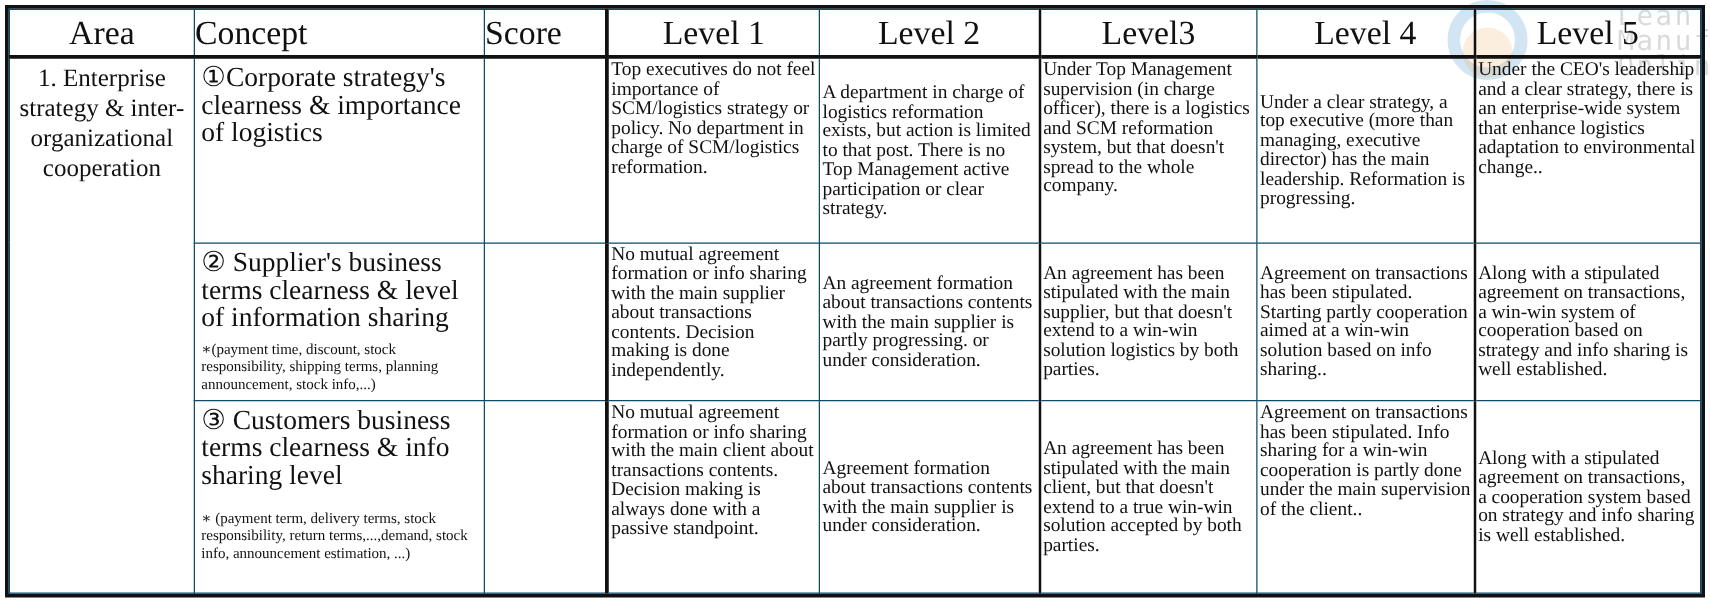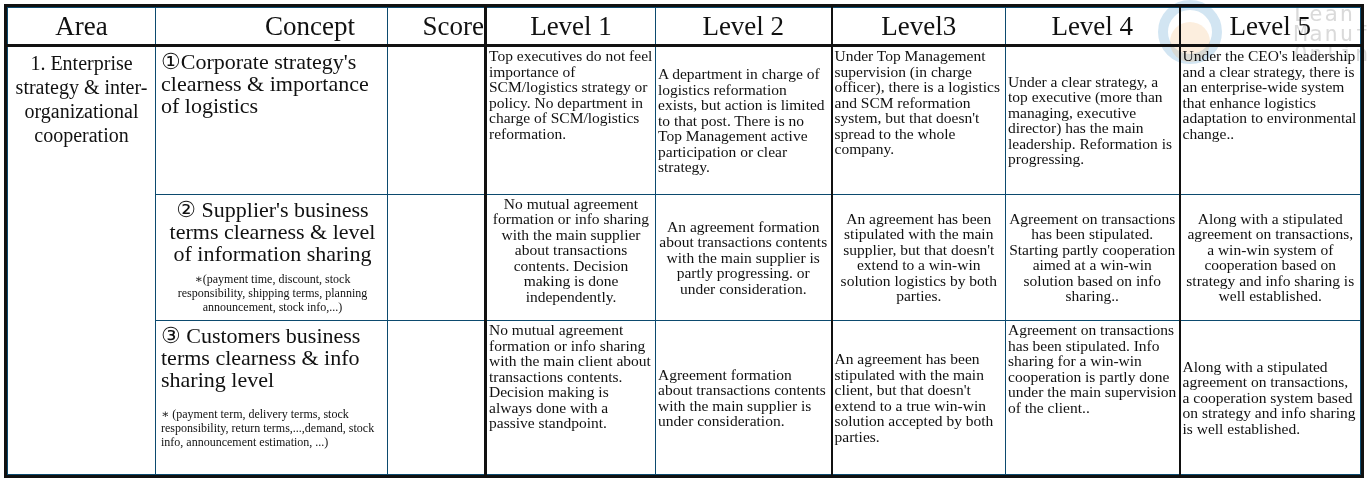--- a/index.html
+++ b/index.html
@@ -20,33 +20,33 @@
     th { font-weight: normal; font-size: 27px; line-height: 30px; height: 36px; border-bottom: 3px solid #111; background: transparent; }
     td { font-size: 15.5px; line-height: 15.5px; }
     .col-area { width: 148px; }
     .col-concept { width: 232px; }
     .col-score { width: 98px; border-right: 3px solid #111 !important; }
     .col-l1 { width: 170px; }
     .col-l2 { width: 176px; border-right: 2px solid #111; }
     .col-l3 { width: 174px; }
     .col-l4 { width: 174px; border-right: 2px solid #111; }
     .col-l5 { width: auto; }
-    th.h-concept { text-align: right; padding-right: 32px; }
+    th.h-concept { text-align: left; padding-right: 32px; }
     th.h-area { text-align: center; }
-    th.h-score { text-align: right; }
+    th.h-score { text-align: left; }
     th.h-level { text-align: center; }
     td.area { text-align: center; vertical-align: top; font-size: 20px; line-height: 24px; padding-top: 4px; }
     td.concept { vertical-align: top; padding: 4px 3px 0 5px; }
     .concept-title { font-size: 22px; line-height: 22px; }
     .concept-note { font-size: 12px; line-height: 14px; margin-top: 7px; }
     td.level { padding: 1px 2px; }
     td.level.top { vertical-align: top; }
     td.score { }
     tr.r1 { height: 141px; margin-left: 26px; }
-    tr.r2 { height: 103px; text-align: center; }
+    tr.r2 { height: 103px; }
     tr.r3 { height: 146px; }
     .ctext { display: block; }
   </style>
 </head>
 <body>
 
 <div class="watermark">
   <div class="wm-gear"></div>
   <div class="wm-gear-inner"></div>
   <div class="wm-text">Lean

